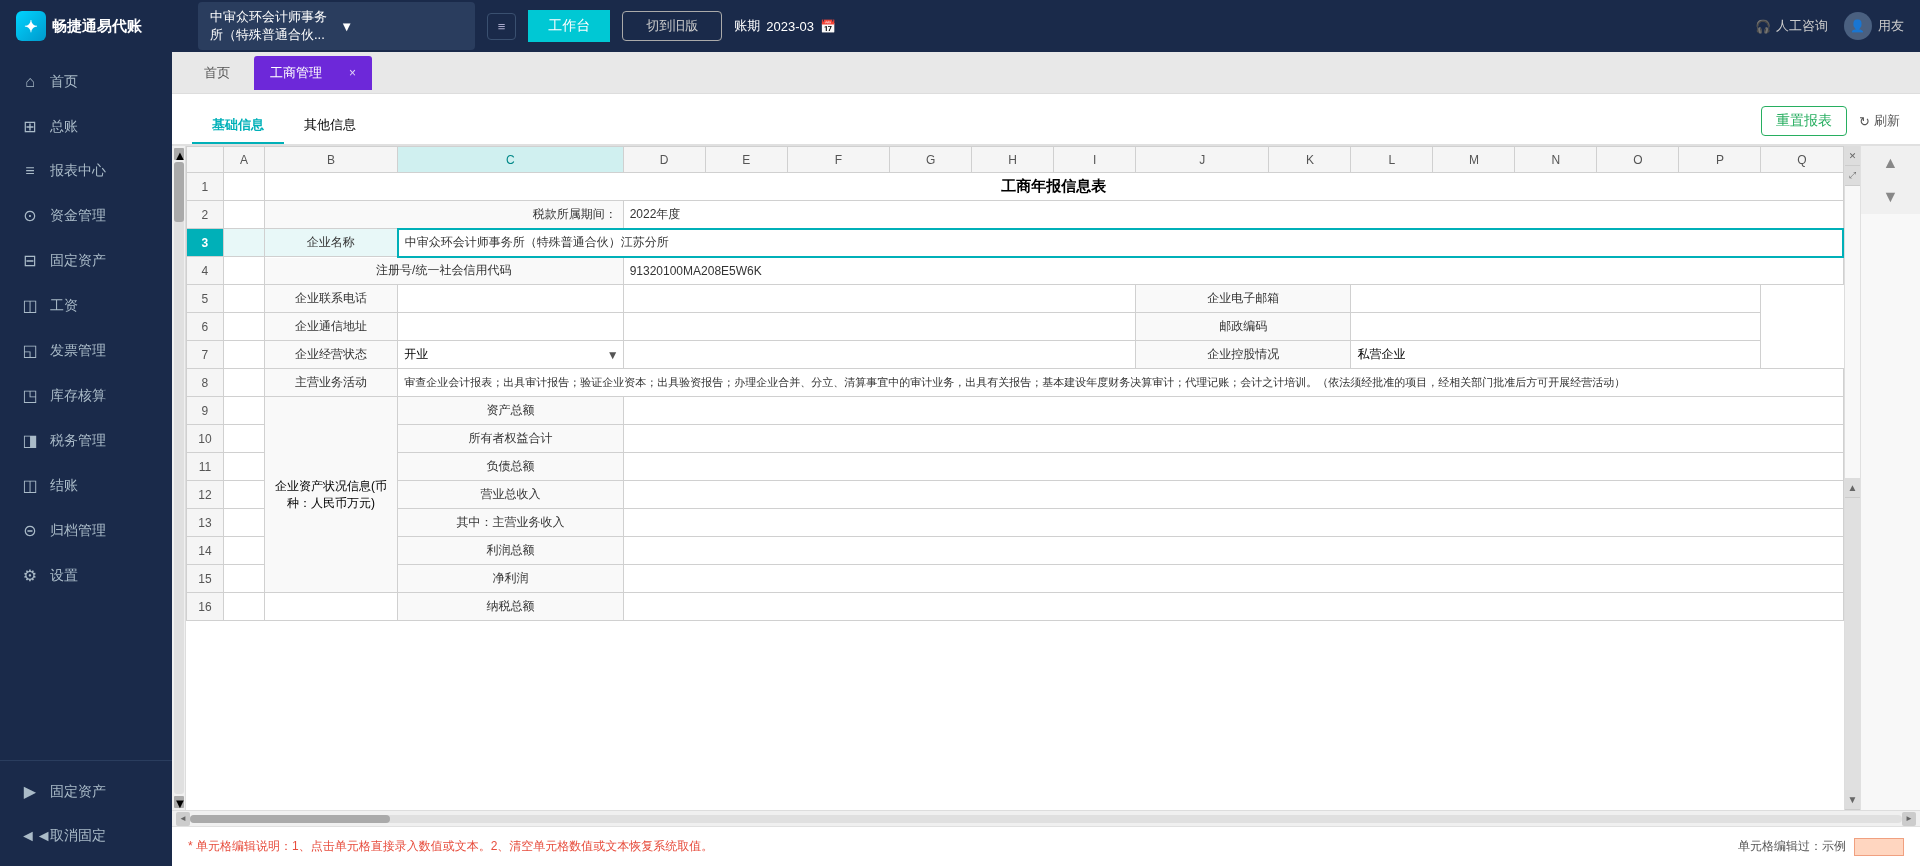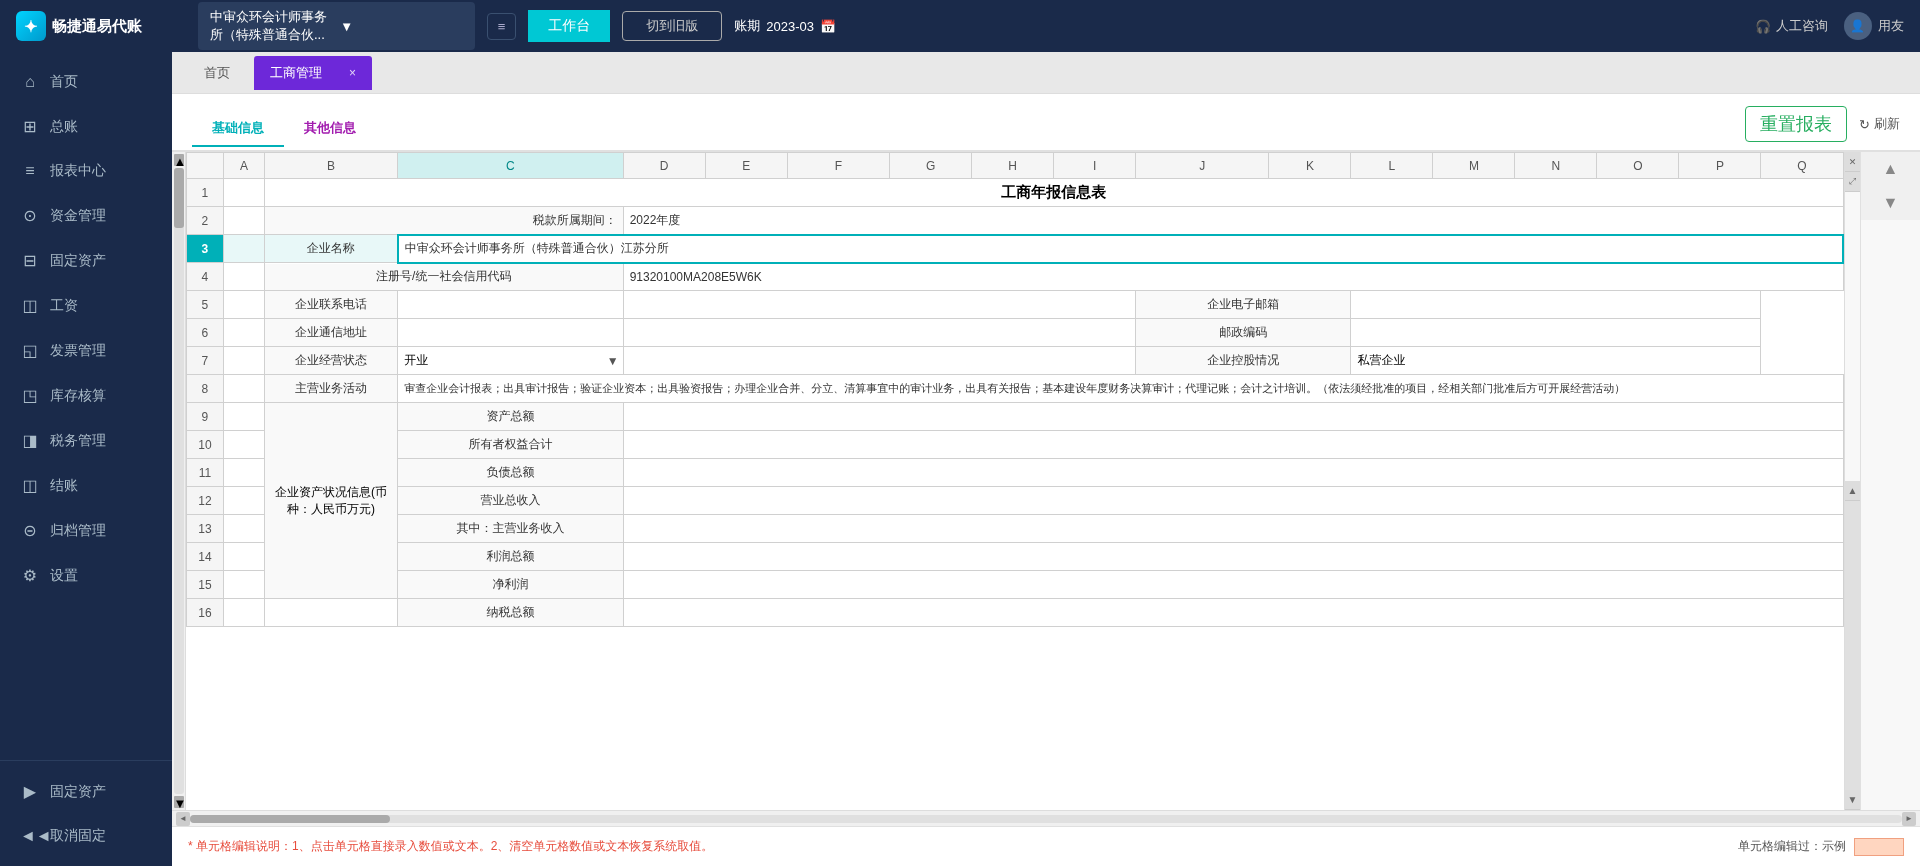--- a/index.html
+++ b/index.html
@@ -201,44 +201,43 @@
       align-items: center;
       padding: 12px 20px 0;
       border-bottom: 2px solid #e0e0e0;
       justify-content: space-between;
     }
     .sub-tab-list { display: flex; gap: 0; }
     .sub-tab {
       padding: 8px 20px;
       cursor: pointer;
       font-size: 13px;
-      color: #a21caf;
+      color: #000000;
       border-bottom: 2px solid transparent;
       margin-bottom: -2px;
-      font-weight: bold;
     }
     .sub-tab.active {
       color: #00b0b8;
       border-bottom: 2px solid #00b0b8;
       font-weight: bold;
     }
     .sub-tab-actions {
       display: flex;
       align-items: center;
       gap: 12px;
       padding-bottom: 8px;
     }
     .reset-btn {
       border: 1px solid #27ae60;
       color: #27ae60;
       background: #fff;
       border-radius: 4px;
       padding: 5px 14px;
       cursor: pointer;
-      font-size: 18px;
+      font-size: 14px;
     }
     .refresh-btn {
       border: none;
       background: transparent;
       color: #555;
       cursor: pointer;
       font-size: 13px;
       display: flex;
       align-items: center;
       gap: 4px;

